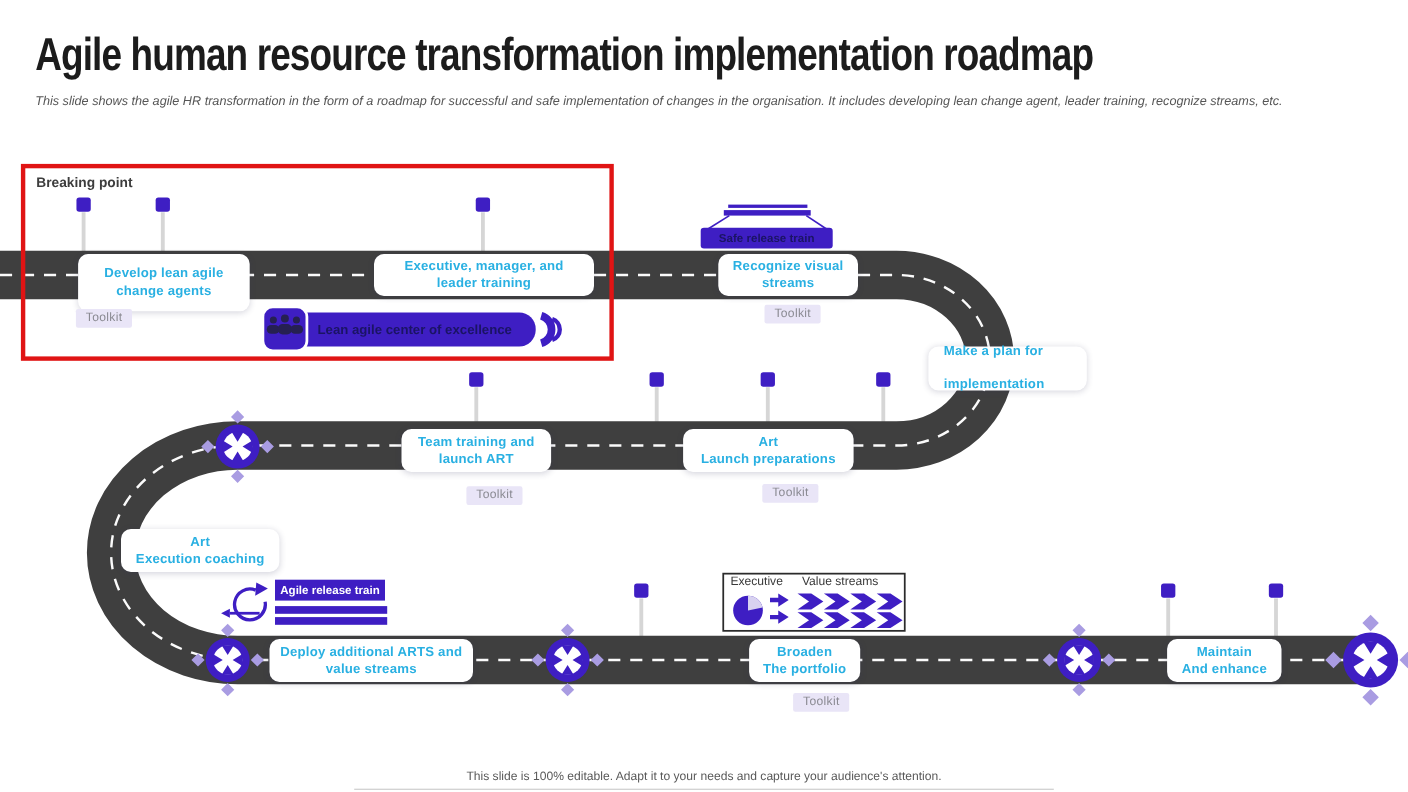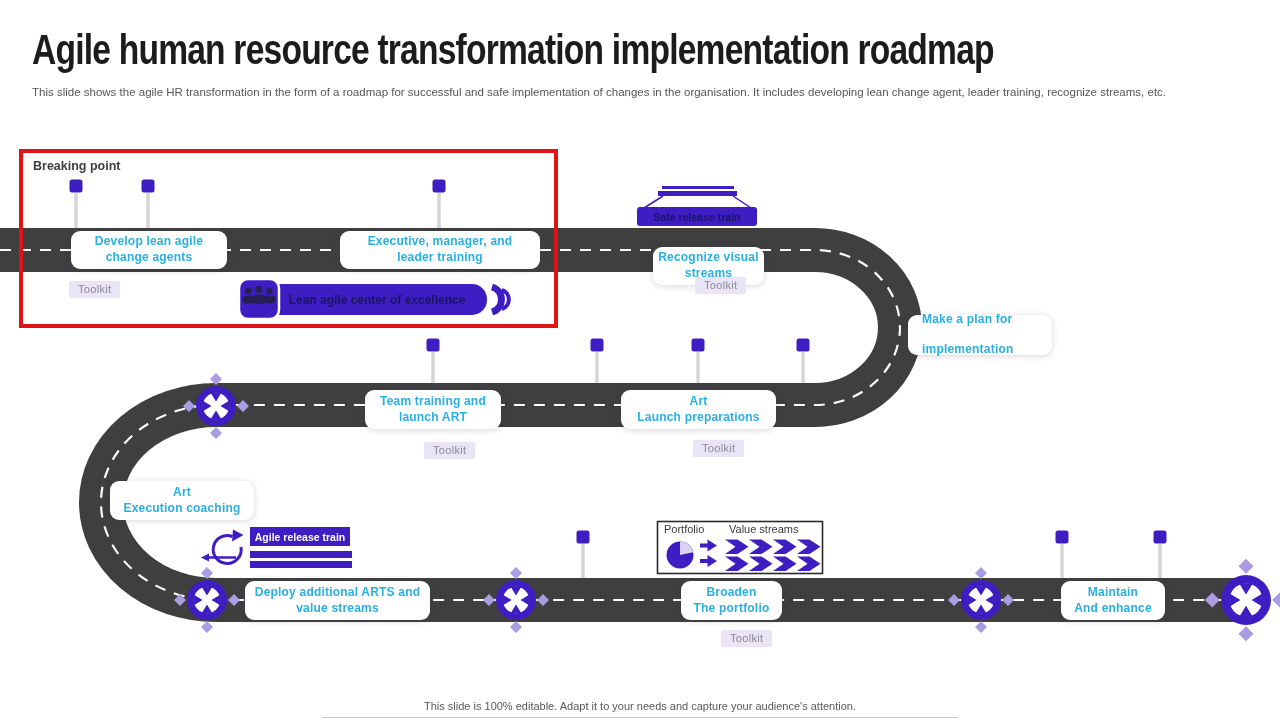--- a/index.html
+++ b/index.html
@@ -1,21 +1,21 @@
 <!DOCTYPE html>
 <html><head>
 <meta charset="utf-8">
 <style>
   html,body{margin:0;padding:0;background:#fff;}
   #slide{position:relative;width:1280px;height:720px;background:#ffffff;overflow:hidden;
          font-family:"Liberation Sans",sans-serif;border-radius:19px;}
   #road-svg{position:absolute;left:0;top:0;z-index:1;}
   .title{position:absolute;left:32px;top:26px;font-size:42px;font-weight:bold;color:#1c1c1c;
          letter-spacing:-1px;transform:scaleX(.8);transform-origin:left top;white-space:nowrap;z-index:3;}
-  .desc{position:absolute;left:32px;top:86px;width:1210px;font-size:11.5px;color:#565656;z-index:3;}
+  .desc{position:absolute;left:32px;top:86px;width:1210px;font-size:11.5px;color:#565656;z-index:3;font-style:italic;}
   .footer{position:absolute;left:0;top:700px;width:1280px;text-align:center;font-size:11px;color:#595959;z-index:3;}
   .footer-line{position:absolute;left:322px;top:717px;width:636px;height:1px;background:#c9c9c9;z-index:3;}
   .red-box{position:absolute;left:19px;top:149px;width:531px;height:171px;border:4px solid #e01414;z-index:4;}
   .breaking{position:absolute;left:33px;top:159px;font-size:12.5px;font-weight:bold;color:#3d3d3d;z-index:5;}
   .ms{position:absolute;background:#fff;border-radius:9px;box-shadow:0 1px 6px rgba(50,50,90,.20);
       display:flex;flex-direction:column;align-items:center;justify-content:center;
       font-size:12px;font-weight:bold;line-height:1.32;color:#29b0e2;text-align:center;
       letter-spacing:.2px;z-index:3;}
   .ms.left{align-items:flex-start;text-align:left;padding-left:14px;}
   .toolkit{position:absolute;background:#e9e5f7;color:#8a8a92;font-size:11px;line-height:1;
@@ -128,33 +128,33 @@
       </g>
     </g>
   </svg>
 
   <div class="title">Agile human resource transformation implementation roadmap</div>
   <div class="desc">This slide shows the agile HR transformation in the form of a roadmap for successful and safe implementation of changes in the organisation. It includes developing lean change agent, leader training, recognize streams, etc.</div>
 
   <div class="red-box"></div>
   <div class="breaking">Breaking point</div>
 
-  <div class="ms" style="left:71px;top:231px;width:156px;height:38px;">
+  <div class="ms" style="left:71px;top:231px;width:156px;height:52px;">
     <span>Develop lean agile</span>
     <span>change agents</span>
   </div>
   <div class="ms" style="left:340px;top:231px;width:200px;height:38px;">
     <span>Executive, manager, and</span>
     <span>leader training</span>
   </div>
-  <div class="ms" style="left:653px;top:231px;width:111px;height:38px;margin-top:16px;">
+  <div class="ms" style="left:653px;top:231px;width:127px;height:38px;">
     <span>Recognize visual</span>
     <span>streams</span>
   </div>
-  <div class="ms left" style="left:908px;top:315px;width:130px;height:40px;gap:14px;">
+  <div class="ms left" style="left:844px;top:315px;width:130px;height:40px;gap:14px;">
     <span>Make a plan for</span>
     <span>implementation</span>
   </div>
   <div class="ms" style="left:365px;top:390px;width:136px;height:39px;">
     <span>Team training and</span>
     <span>launch ART</span>
   </div>
   <div class="ms" style="left:621px;top:390px;width:155px;height:39px;">
     <span>Art</span>
     <span>Launch preparations</span>
@@ -179,18 +179,18 @@
   <div class="toolkit" style="left:52px;top:281px;">Toolkit</div>
   <div class="toolkit" style="left:678px;top:277px;">Toolkit</div>
   <div class="toolkit" style="left:407px;top:442px;">Toolkit</div>
   <div class="toolkit" style="left:676px;top:440px;">Toolkit</div>
   <div class="toolkit" style="left:704px;top:630px;">Toolkit</div>
 
   <div class="banner-text bt-lean">Lean agile center of excellence</div>
   <div class="banner-text bt-safe">Safe release train</div>
   <div class="banner-text bt-art">Agile release train</div>
 
-  <div class="pf-label pf-1">Portfolio</div>
+  <div class="pf-label pf-1">Executive</div>
   <div class="pf-label pf-2">Value streams</div>
 
   <div class="footer">This slide is 100% editable. Adapt it to your needs and capture your audience's attention.</div>
   <div class="footer-line"></div>
 </div>
 
 </body></html>

